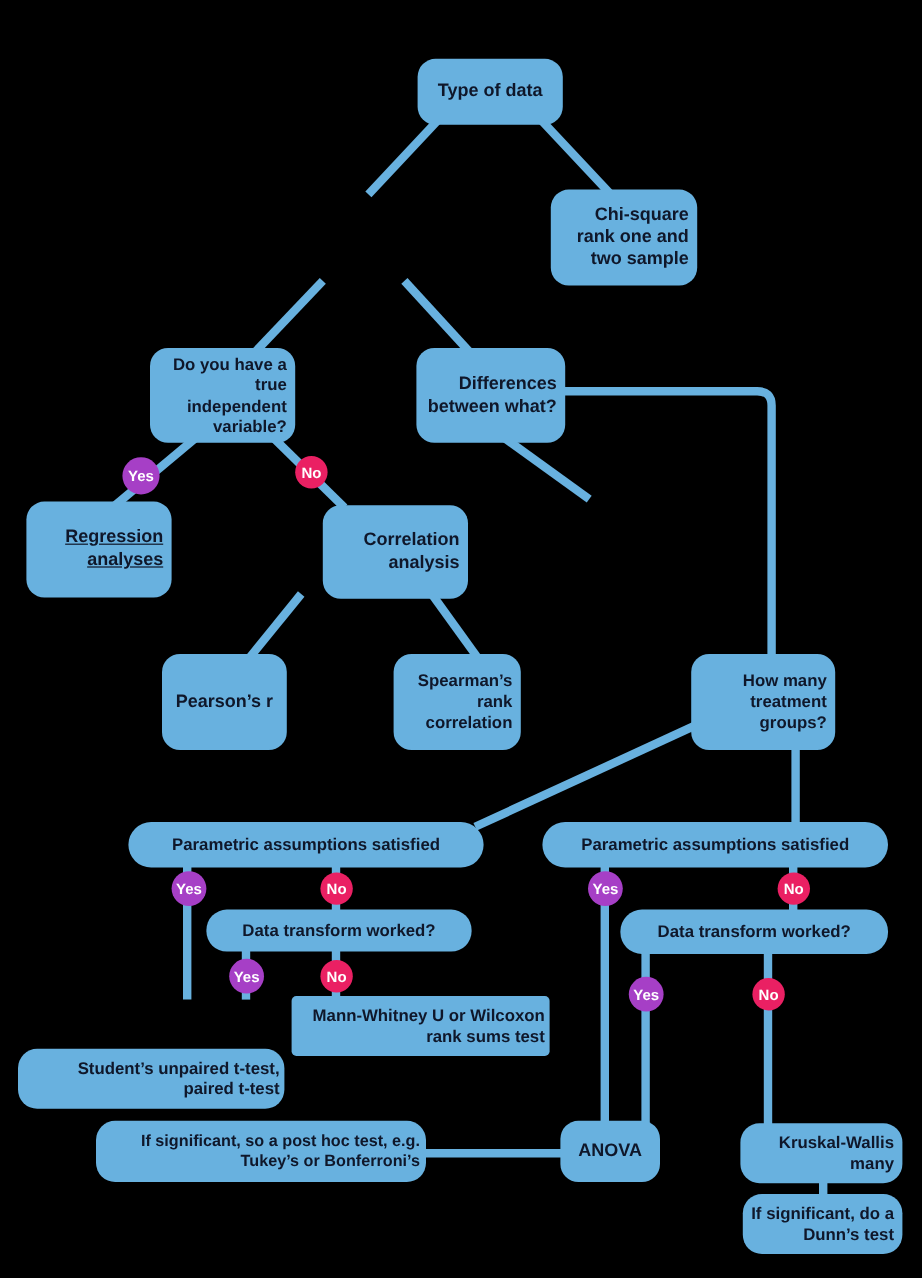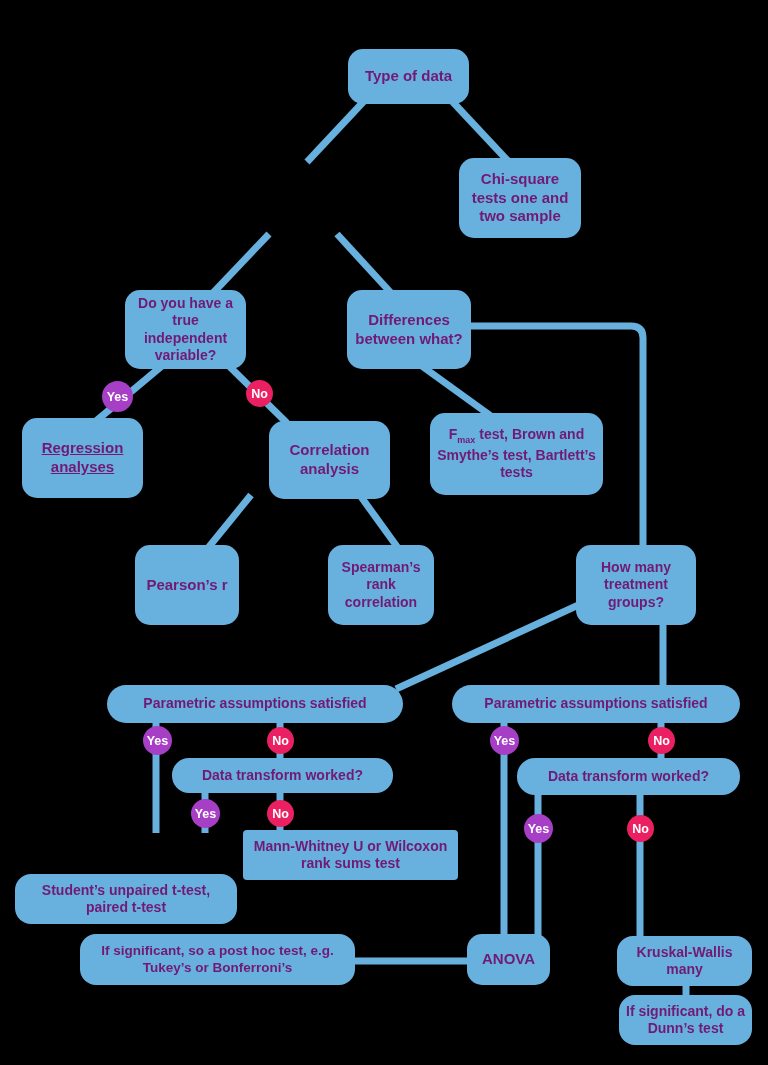--- a/index.html
+++ b/index.html
@@ -3,22 +3,22 @@
 <meta charset="utf-8">
 <style>
   html,body{margin:0;padding:0;background:#000;}
   #canvas{
     position:relative;width:768px;height:1065px;background:#000;overflow:hidden;
     font-family:"Liberation Sans",sans-serif;
   }
   #edges{position:absolute;left:0;top:0;z-index:0;}
   .node{
     position:absolute;z-index:1;box-sizing:border-box;
-    background:#68B1DF;color:#701a75;font-weight:700;
-    display:flex;align-items:center;justify-content:center;text-align:center;
+    background:#68B1DF;color:#0f172a;font-weight:700;
+    display:flex;align-items:center;justify-content:center;text-align:right;
     font-size:14px;line-height:1.25;border-radius:15px;padding:4px 7px;
   }
   .node sub{font-size:9px;font-weight:700;}
   .badge{
     position:absolute;z-index:2;box-sizing:border-box;border-radius:50%;
     color:#fff;font-weight:700;font-size:12.5px;
     display:flex;align-items:center;justify-content:center;
   }
   .badge.yes{background:#A63FC6;}
   .badge.no{background:#EA2063;}
@@ -84,28 +84,25 @@
       <line x1="504" y1="720" x2="504" y2="937"></line>
       <line x1="661" y1="720" x2="661" y2="761"></line>
       <line x1="538" y1="792" x2="538" y2="937"></line>
       <line x1="640" y1="792" x2="640" y2="939"></line>
       <line x1="353" y1="961" x2="469" y2="961"></line>
       <line x1="686" y1="984" x2="686" y2="997"></line>
     </g>
   </svg>
 
   <div class="node" id="n-type-of-data">Type of data</div>
-  <div class="node" id="n-chi-square">Chi-square tests one and two sample</div>
+  <div class="node" id="n-chi-square">Chi-square rank one and two sample</div>
   <div class="node" id="n-independent-variable">Do you have a true independent variable?</div>
   <div class="node" id="n-differences">Differences between what?</div>
   <div class="node" id="n-regression">Regression analyses</div>
   <div class="node" id="n-correlation">Correlation analysis</div>
-  <div class="node" id="n-variance-tests">
-      <span><span>F</span><sub>max</sub><span> test, Brown and Smythe’s test, Bartlett’s tests</span></span>
-    </div>
   <div class="node" id="n-pearsons">Pearson’s r</div>
   <div class="node" id="n-spearmans">Spearman’s rank correlation</div>
   <div class="node" id="n-how-many-groups">How many treatment groups?</div>
   <div class="node" id="n-parametric-left">Parametric assumptions satisfied</div>
   <div class="node" id="n-transform-left">Data transform worked?</div>
   <div class="node" id="n-students">Student’s unpaired t-test, paired t-test</div>
   <div class="node" id="n-mann-whitney">Mann-Whitney U or Wilcoxon rank sums test</div>
   <div class="node" id="n-parametric-right">Parametric assumptions satisfied</div>
   <div class="node" id="n-transform-right">Data transform worked?</div>
   <div class="node" id="n-post-hoc">If significant, so a post hoc test, e.g. Tukey’s or Bonferroni’s</div>

